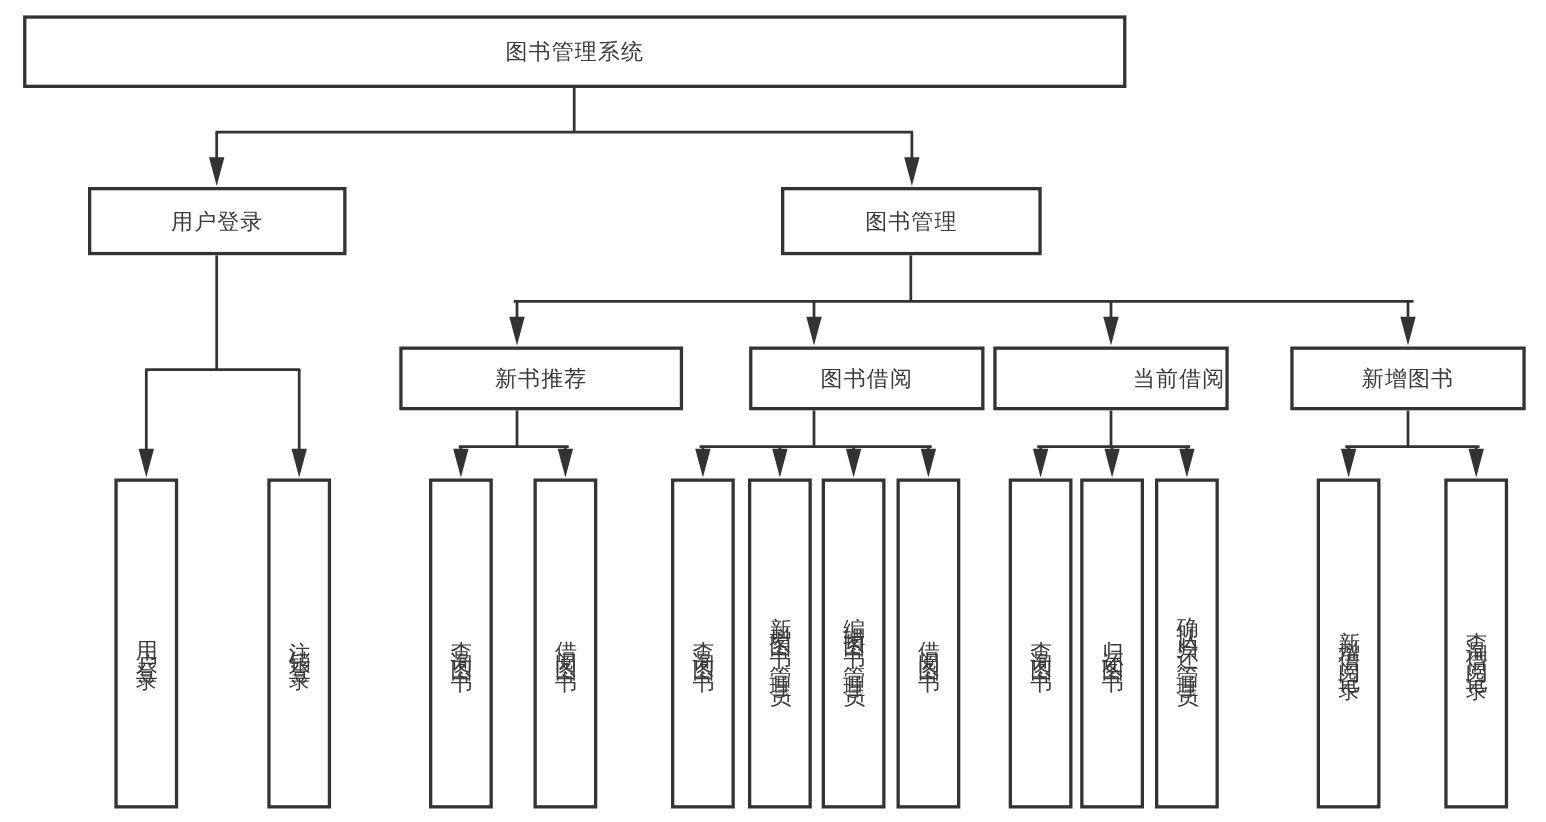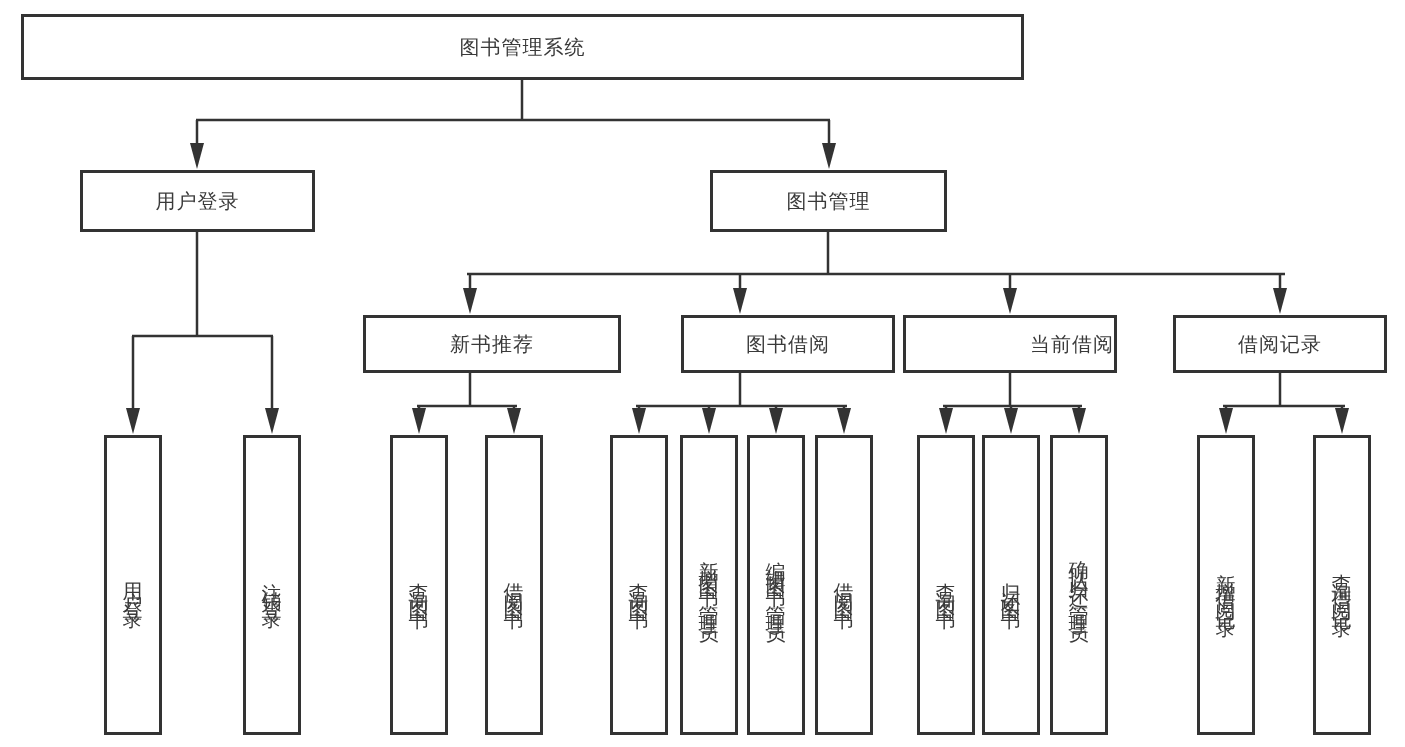--- a/index.html
+++ b/index.html
@@ -139,21 +139,21 @@
   <div class="box" style="left:363px; top:315px; width:258px; height:58px;">
     <span class="hlabel">新书推荐</span>
   </div>
   <div class="box" style="left:633px; top:315px; width:214px; height:58px;margin-left:48px;">
     <span class="hlabel">图书借阅</span>
   </div>
   <div class="box" style="left:903px; top:315px; width:214px; height:58px;justify-content:flex-end;">
     <span class="hlabel">当前借阅</span>
   </div>
   <div class="box" style="left:1173px; top:315px; width:214px; height:58px;">
-    <span class="hlabel">借阅记录</span>
+    <span class="hlabel">新增图书</span>
   </div>
 
   <div class="box" style="left:104px; top:435px; width:58px; height:300px;">
     <span class="vlabel">用户登录</span>
   </div>
   <div class="box" style="left:243px; top:435px; width:58px; height:300px;">
     <span class="vlabel">注销登录</span>
   </div>
 
   <div class="box" style="left:390px; top:435px; width:58px; height:300px;">

